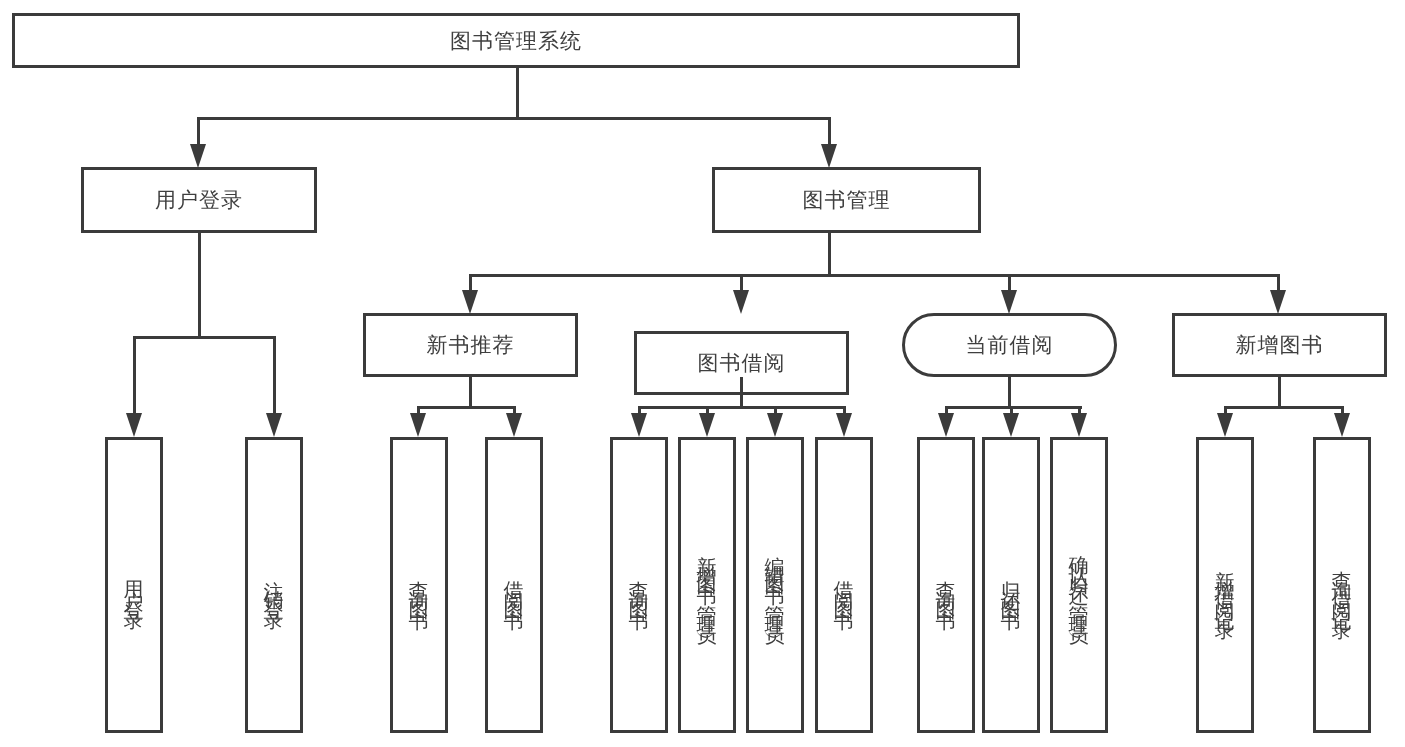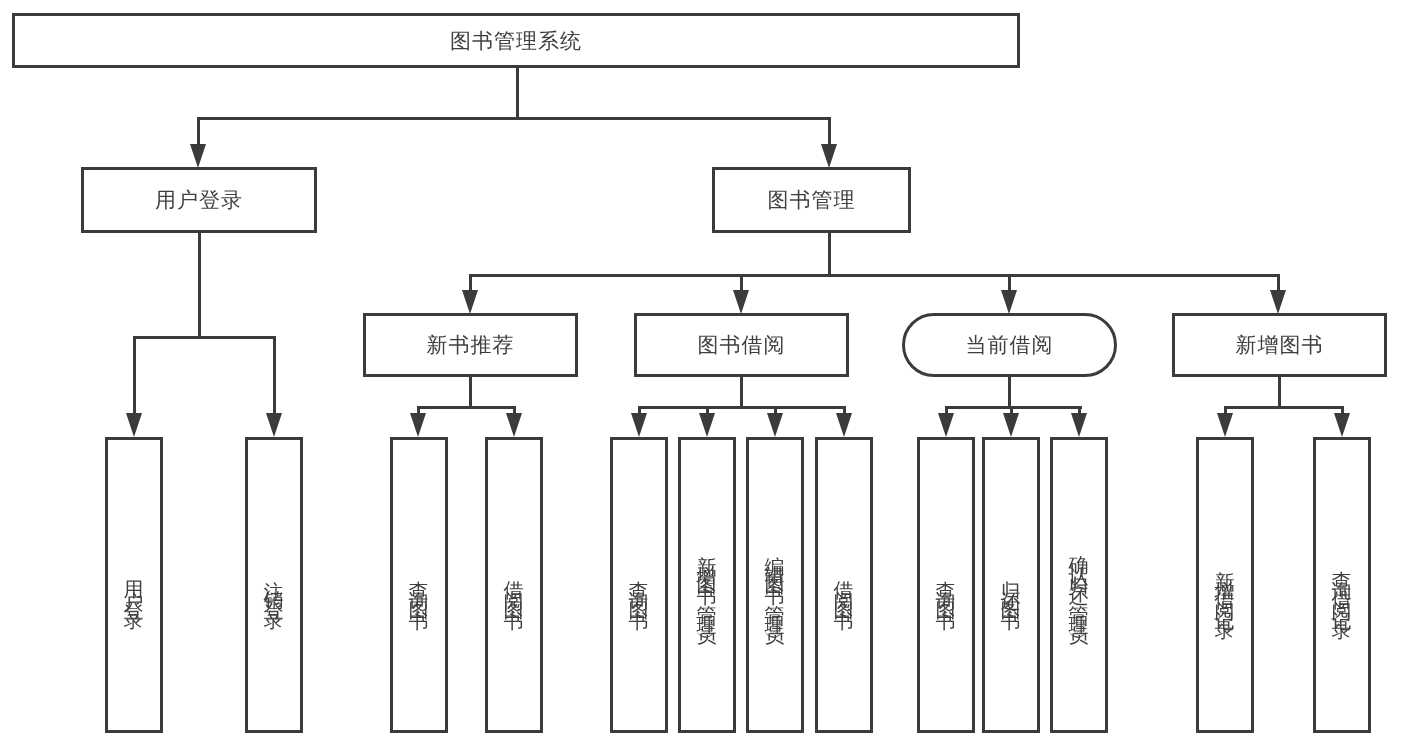--- a/index.html
+++ b/index.html
@@ -31,25 +31,25 @@
     color: var(--text);
     font-size: 21px;
     letter-spacing: 1px;
     white-space: nowrap;
     text-align: right;
   }
 
   .node.root  { left: 12px;  top: 13px;  width: 1008px; height: 55px; }
 
   .node.l2a   { left: 81px;  top: 167px; width: 236px;  height: 66px; }
-  .node.l2b   { left: 712px; top: 167px; width: 199px;  height: 66px; }
+  .node.l2b   { left: 712px; top: 167px; width: 269px;  height: 66px; }
 
   .node.l3    { top: 313px; width: 215px; height: 64px; }
   .node.l3a   { left: 363px; }
-  .node.l3b   { left: 634px; }
+  .node.l3b   { left: 634px; margin-top: 18px; }
   .node.l3c   { left: 902px; border-radius: 32px; }
   .node.l3d   { left: 1172px; }
 
   .node.leaf {
     top: 437px; width: 58px; height: 296px;
     font-size: 20px; letter-spacing: 0;
   }
   .leaf .vtext {
     writing-mode: vertical-rl;
     text-orientation: mixed;

